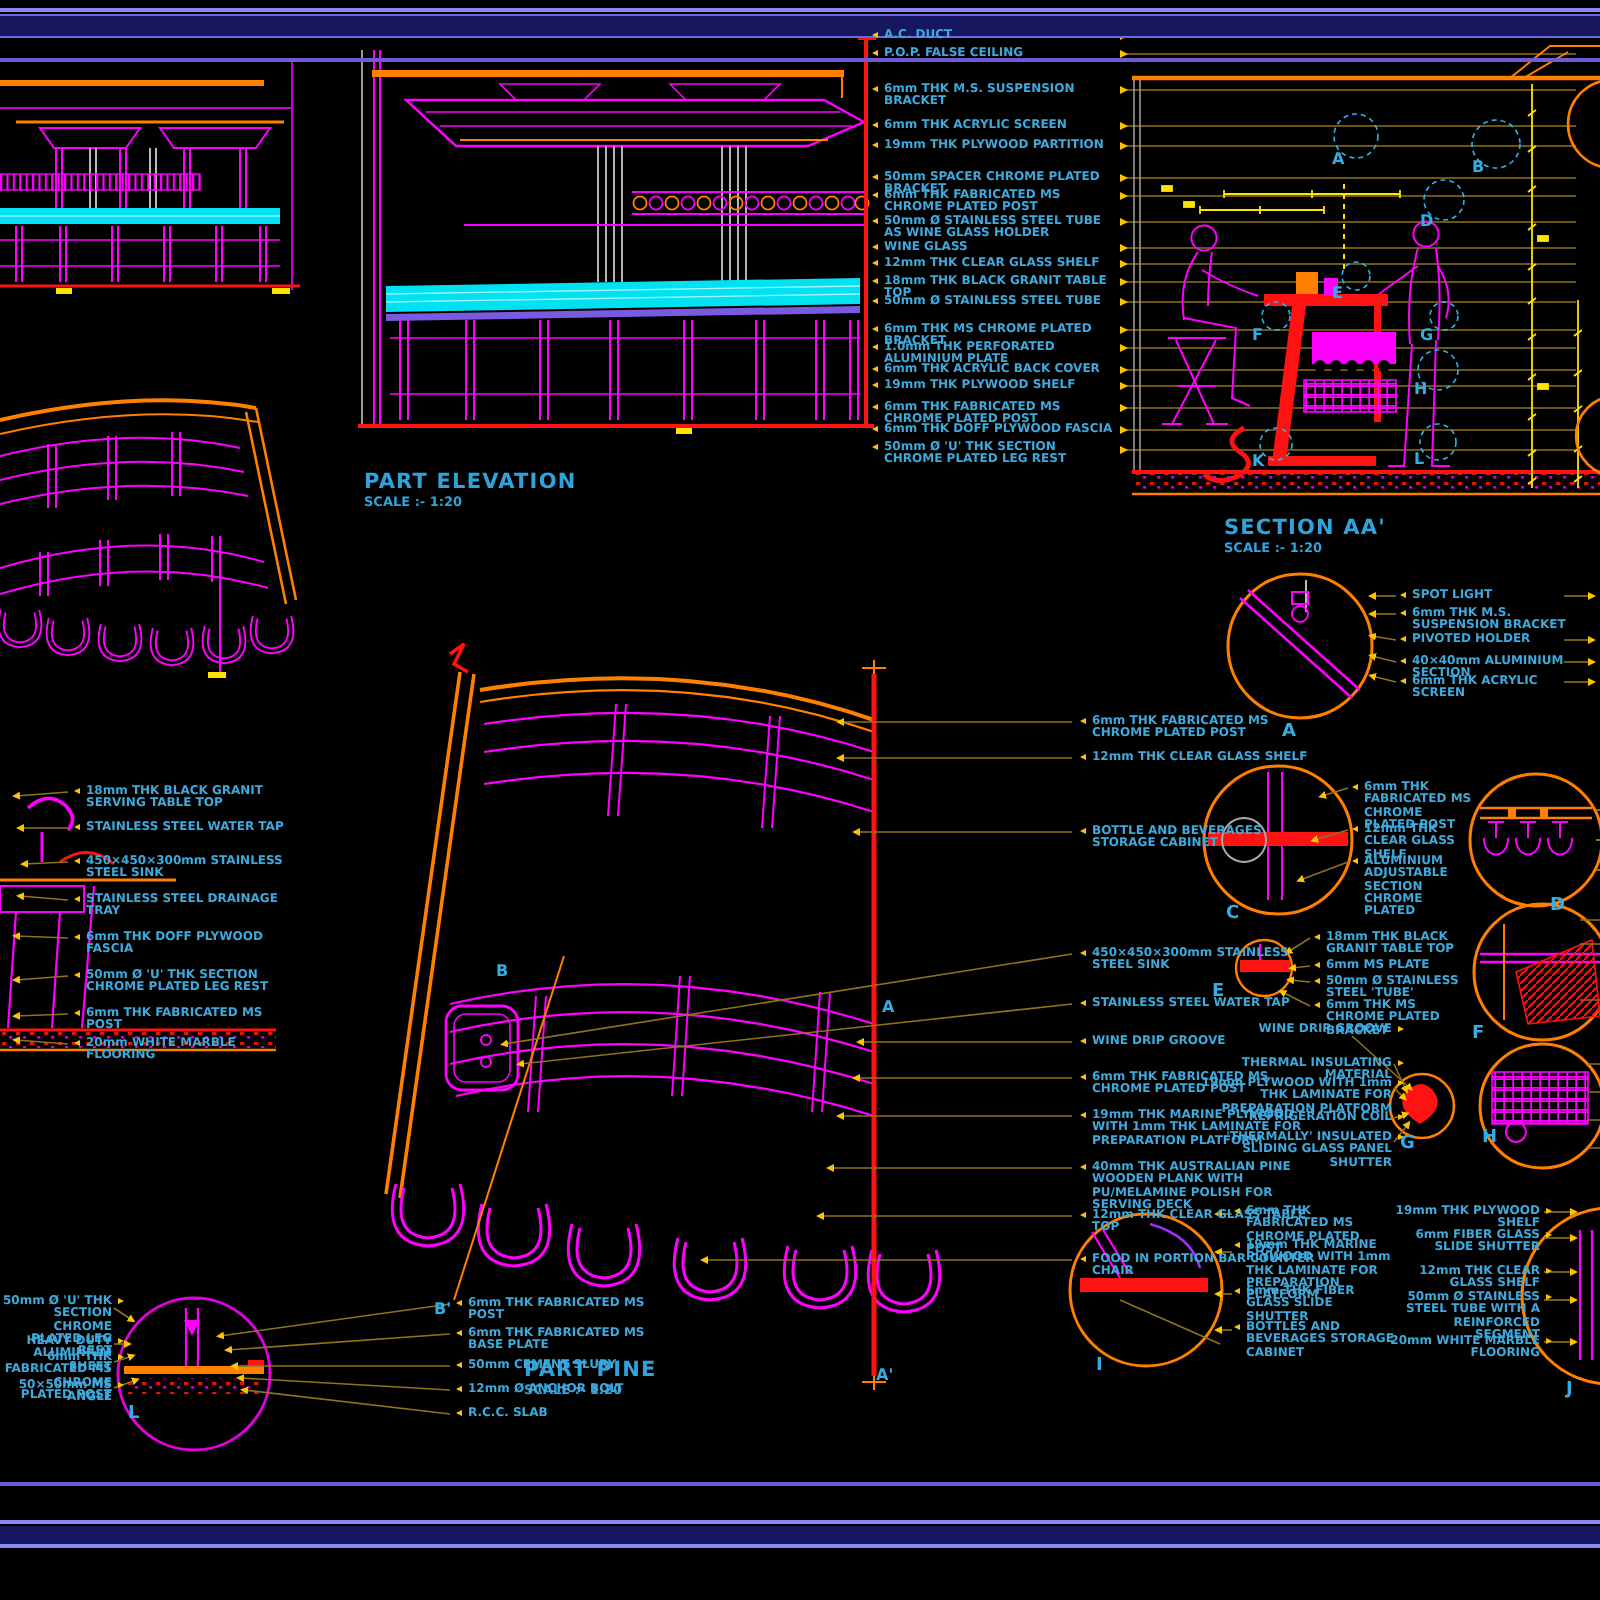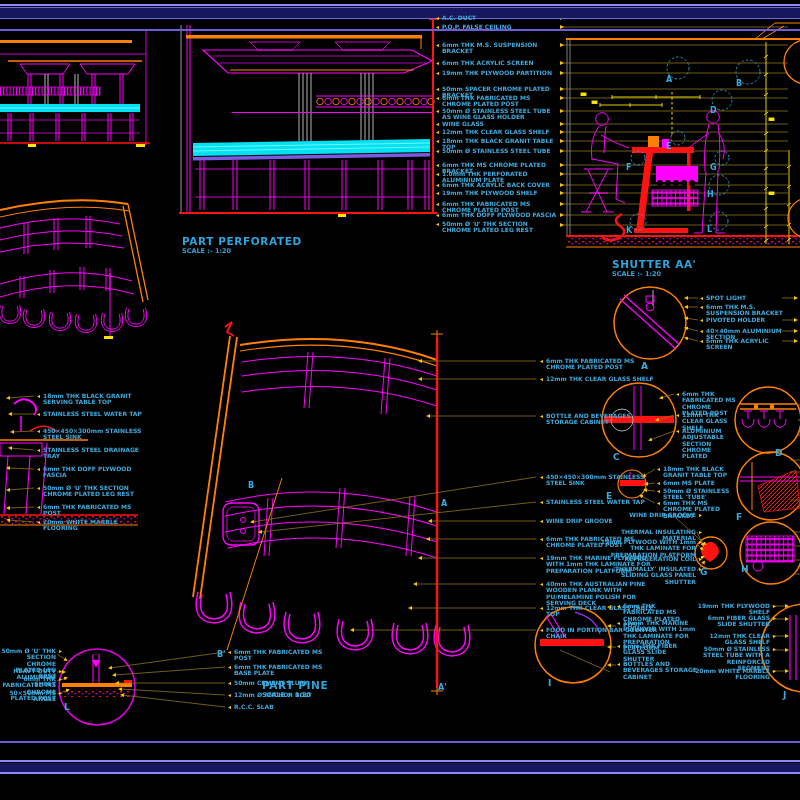--- a/index.html
+++ b/index.html
@@ -397,23 +397,23 @@
         <line x1="225" y1="695" x2="120" y2="689" marker-end="url(#tri)"></line>
         <line x1="225" y1="707" x2="122" y2="695" marker-end="url(#tri)"></line>
         <line x1="57" y1="654" x2="66" y2="660" marker-end="url(#tri)"></line>
         <line x1="57" y1="672" x2="64" y2="672" marker-end="url(#tri)"></line>
         <line x1="57" y1="681" x2="66" y2="678" marker-end="url(#tri)"></line>
         <line x1="57" y1="694" x2="68" y2="690" marker-end="url(#tri)"></line>
       </g>
     </g>
   </svg>
 
-  <div class="vtitle" style="top:236px;left:182px;">PART PERFORATED</div>
+  <div class="vtitle" style="top:236px;left:182px;">PART ELEVATION</div>
   <div class="vscale" style="top:248px;left:182px;">SCALE :- 1:20</div>
-  <div class="vtitle" style="top:259px;left:612px;">SHUTTER AA'</div>
+  <div class="vtitle" style="top:259px;left:612px;">SECTION AA'</div>
   <div class="vscale" style="top:271px;left:612px;">SCALE :- 1:20</div>
   <div class="vtitle" style="top:680px;left:262px;">PART PINE</div>
   <div class="vscale" style="top:692px;left:262px;">SCALE :- 1:20</div>
 
   <div class="lbl al" style="top:15px;left:436px;width:120px;">A.C. DUCT</div>
   <div class="lbl al" style="top:24px;left:436px;width:120px;">P.O.P. FALSE CEILING</div>
   <div class="lbl al" style="top:42px;left:436px;width:120px;">6mm THK M.S. SUSPENSION BRACKET</div>
   <div class="lbl al" style="top:60px;left:436px;width:120px;">6mm THK ACRYLIC SCREEN</div>
   <div class="lbl al" style="top:70px;left:436px;width:120px;">19mm THK PLYWOOD PARTITION</div>
   <div class="lbl al" style="top:86px;left:436px;width:120px;">50mm SPACER CHROME PLATED BRACKET</div>

